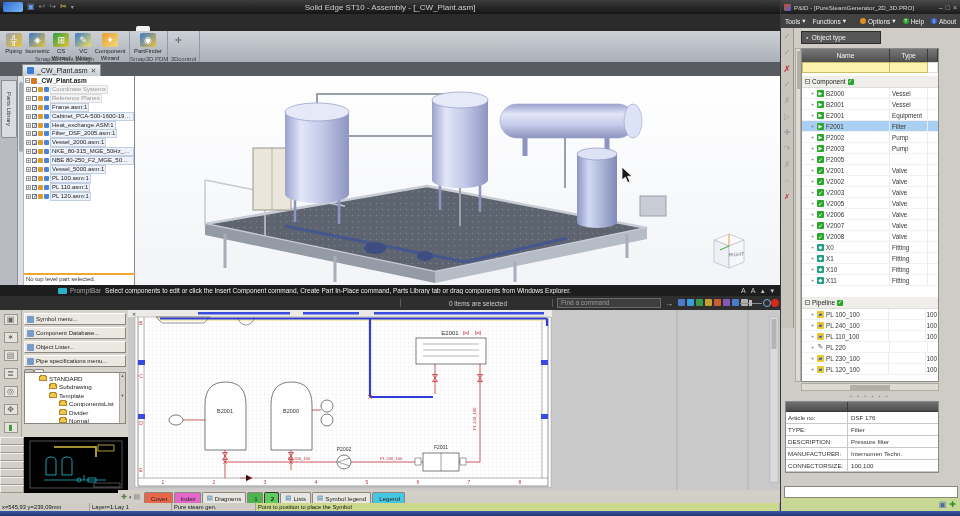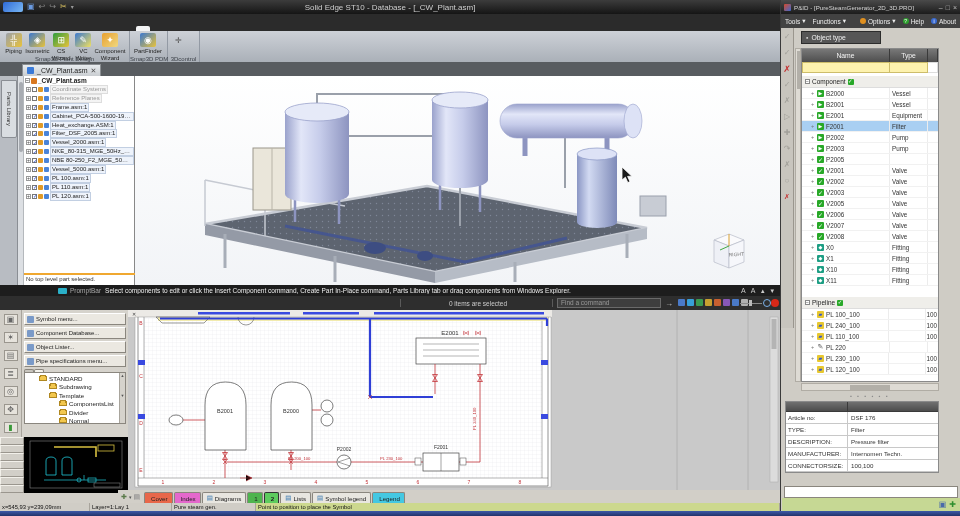--- a/index.html
+++ b/index.html
@@ -189,21 +189,21 @@
 
   <div class="abs" id="se-title">
     <div class="qat">
       <span class="se-logo"></span>
       <span style="color:#6a9ae0">▣</span>
       <span style="color:#888">↩</span>
       <span style="color:#888">↪</span>
       <span style="color:#d8c060">✂</span>
       <span style="color:#999;font-size:6px">▾</span>
     </div>
-    <div class="ttl">Solid Edge ST10 - Database - [_CW_Plant.asm]</div>
+    <div class="ttl">Solid Edge ST10 - Assembly - [_CW_Plant.asm]</div>
   </div>
 
   <div class="abs" id="se-tabs">
 
   <div class="se-tab"></div>
       <div class="se-tab"></div>
       <div class="se-tab"></div>
       <div class="se-tab"></div>
       <div class="se-tab"></div>
       <div class="se-tab"></div>

